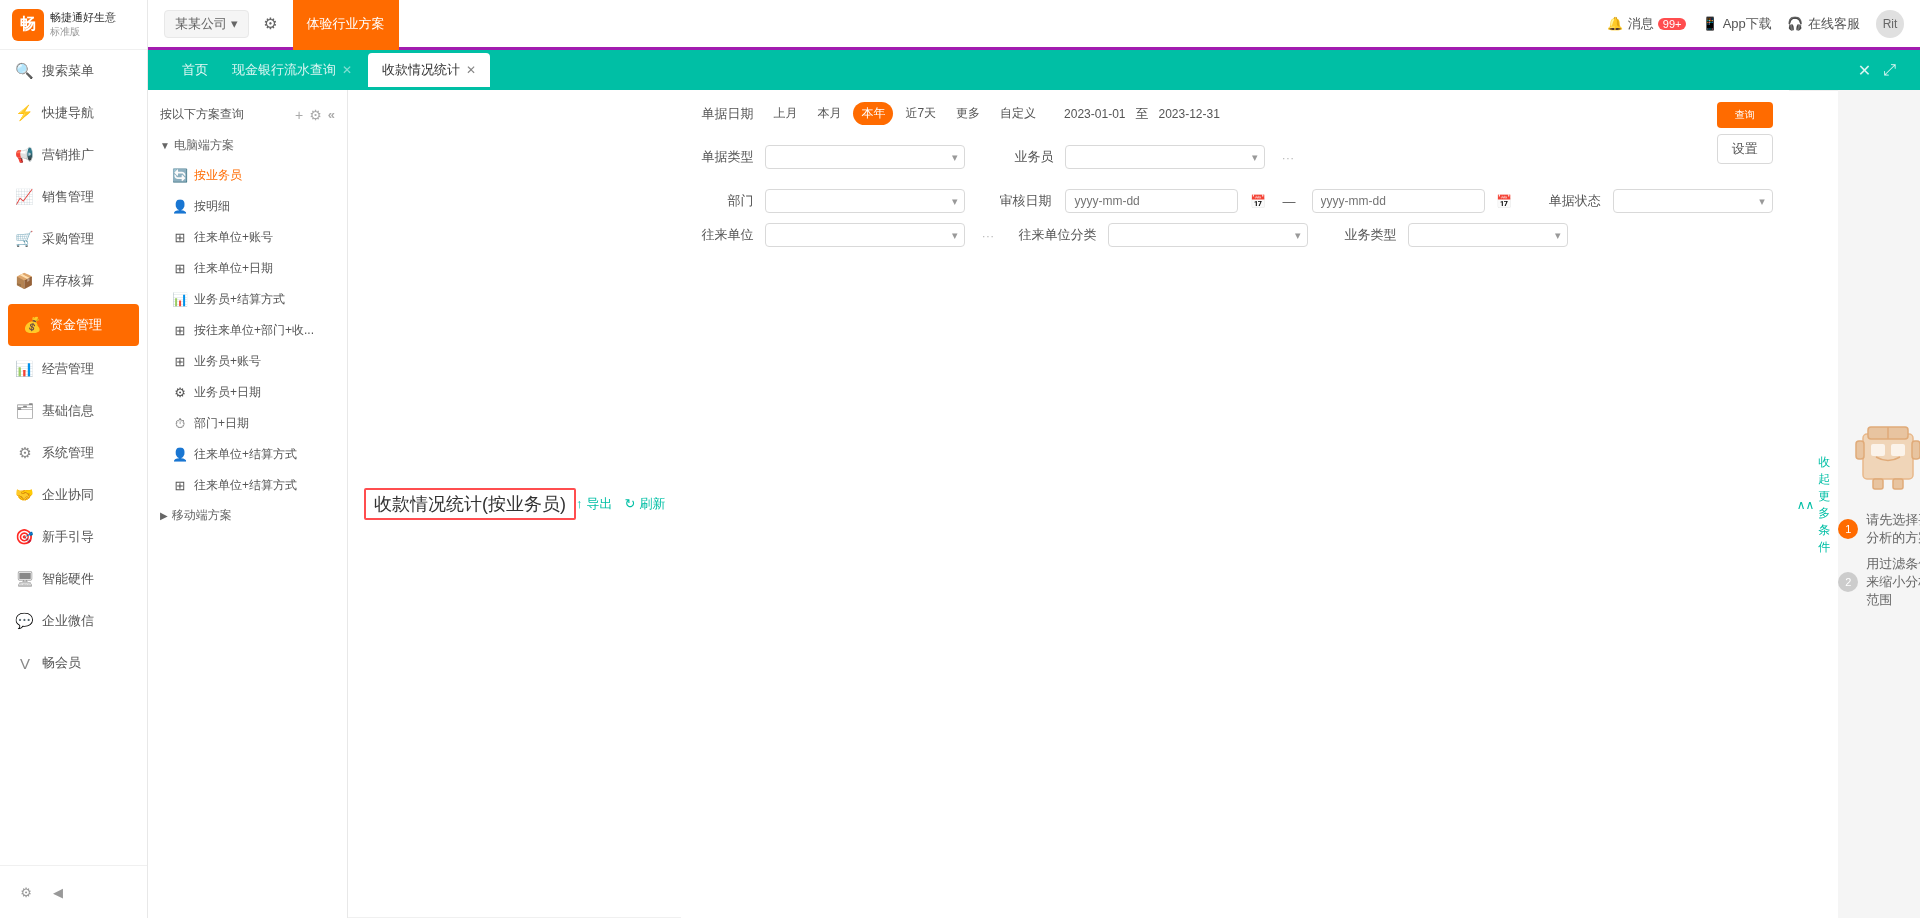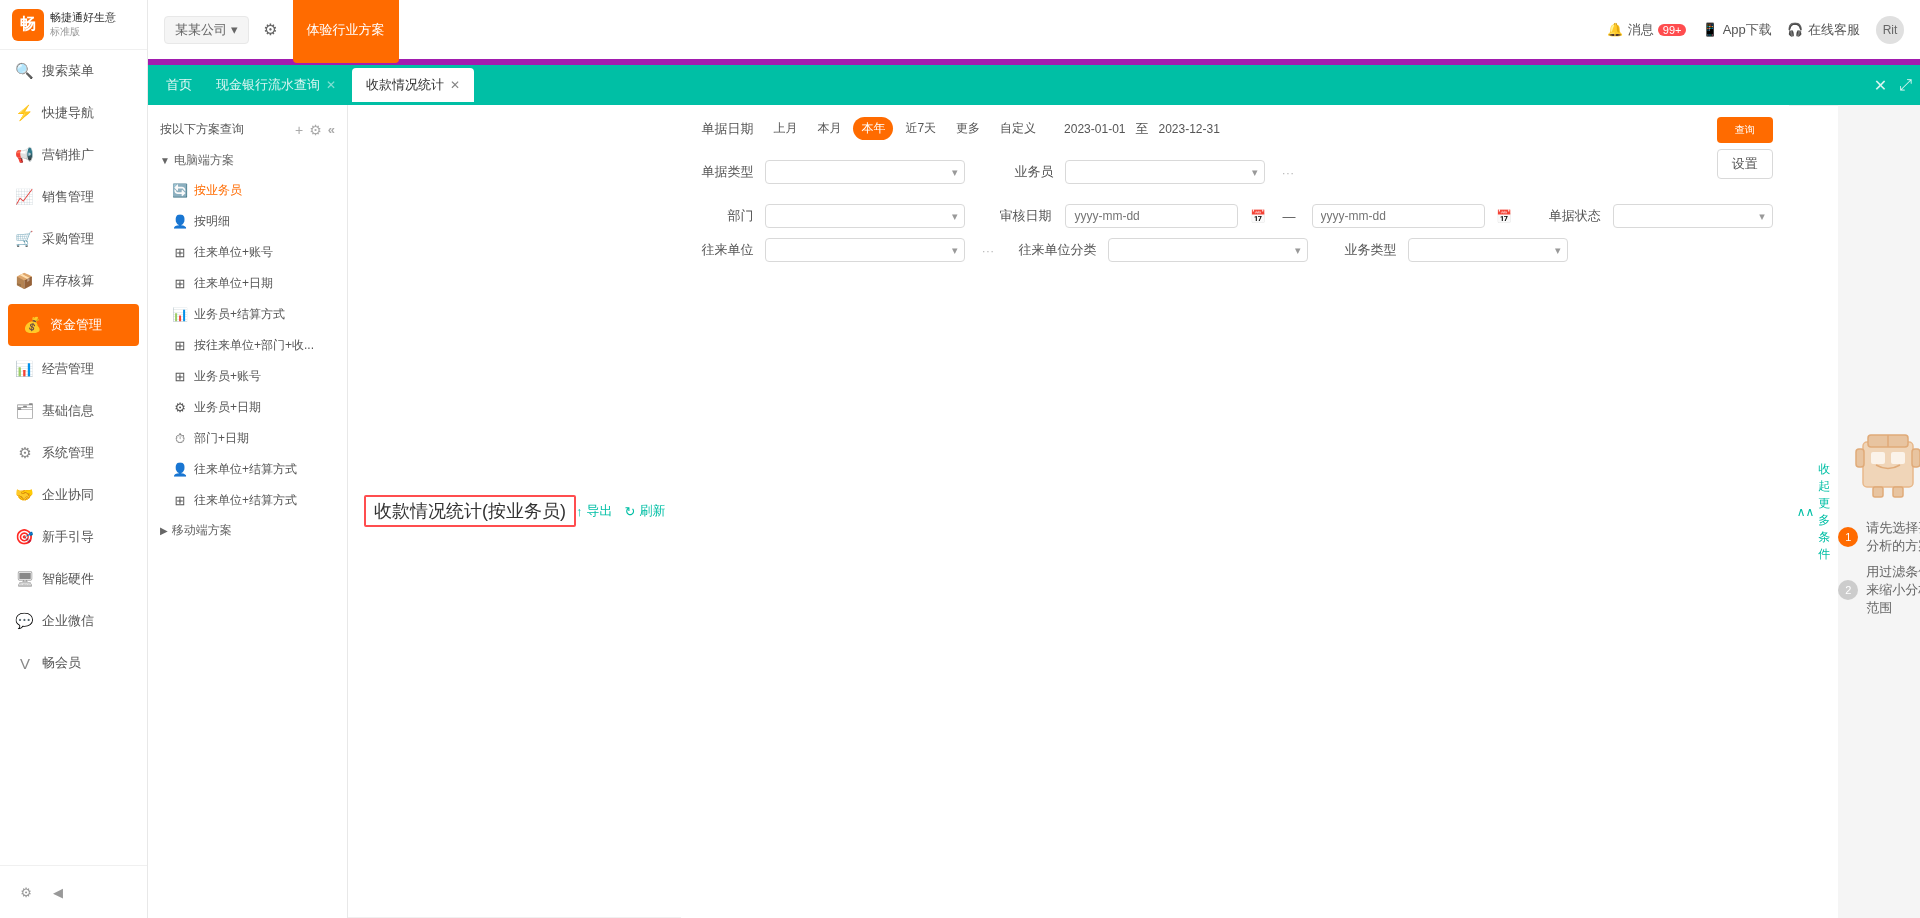--- a/index.html
+++ b/index.html
@@ -15,30 +15,30 @@
     .nav-item.active .nav-icon { color: #fff; }
     .nav-icon { width: 18px; height: 18px; margin-right: 8px; display: flex; align-items: center; justify-content: center; font-size: 15px; color: #888; flex-shrink: 0; }
     .nav-item.active .nav-icon { color: #fff; }
     .sidebar-bottom { padding: 12px; display: flex; align-items: center; border-top: 1px solid #f0f0f0; }
     .sidebar-bottom-btn { width: 28px; height: 28px; display: flex; align-items: center; justify-content: center; cursor: pointer; color: #999; }
 
     
     .main { flex: 1; display: flex; flex-direction: column; overflow: hidden; }
 
     
-    .top-header { height: 65px; background: #fff; display: flex; align-items: center; padding: 0 16px; border-bottom: 6px solid #a21caf; flex-shrink: 0; }
+    .top-header { height: 50px; background: #fff; display: flex; align-items: center; padding: 0 16px; border-bottom: 3px solid #a21caf; flex-shrink: 0; }
     .header-actions { display: flex; align-items: center; gap: 16px; }
     .header-btn { display: flex; align-items: center; gap: 4px; font-size: 13px; color: #555; cursor: pointer; }
     .notification-badge { background: #ff4d4f; color: #fff; border-radius: 10px; padding: 0 5px; font-size: 11px; }
     .gear-icon { width: 28px; height: 28px; display: flex; align-items: center; justify-content: center; cursor: pointer; color: #666; font-size: 16px; }
     .trial-btn { background: #ff6b00; color: #fff; padding: 24px 14px; border-radius: 4px; font-size: 13px; cursor: pointer; border: none; }
     .user-avatar { width: 28px; height: 28px; border-radius: 50%; background: #e0e0e0; display: flex; align-items: center; justify-content: center; font-size: 12px; color: #666; }
 
     
-    .tab-bar { height: 40px; background: #00bfa5; display: flex; align-items: center; padding: 0 8px; flex-shrink: 0; }
+    .tab-bar { height: 40px; background: #00bfa5; display: flex; align-items: center; padding: 0 24px; flex-shrink: 0; }
     .tab-item { display: flex; align-items: center; padding: 0 14px; height: 34px; border-radius: 4px 4px 0 0; font-size: 13px; cursor: pointer; color: rgba(255,255,255,0.85); margin-right: 2px; }
     .tab-item.active { background: #fff; color: #333; }
     .tab-close { margin-left: 6px; color: inherit; opacity: 0.6; font-size: 12px; }
     .tab-home { color: rgba(255,255,255,0.9); font-size: 13px; padding: 0 10px; }
     .tab-bar-right { margin-left: auto; display: flex; align-items: center; gap: 12px; color: rgba(255,255,255,0.85); }
     .tab-bar-right-btn { cursor: pointer; font-size: 16px; }
 
     
     .page-area { flex: 1; overflow: hidden; display: flex; background: #f5f5f5; }
 

